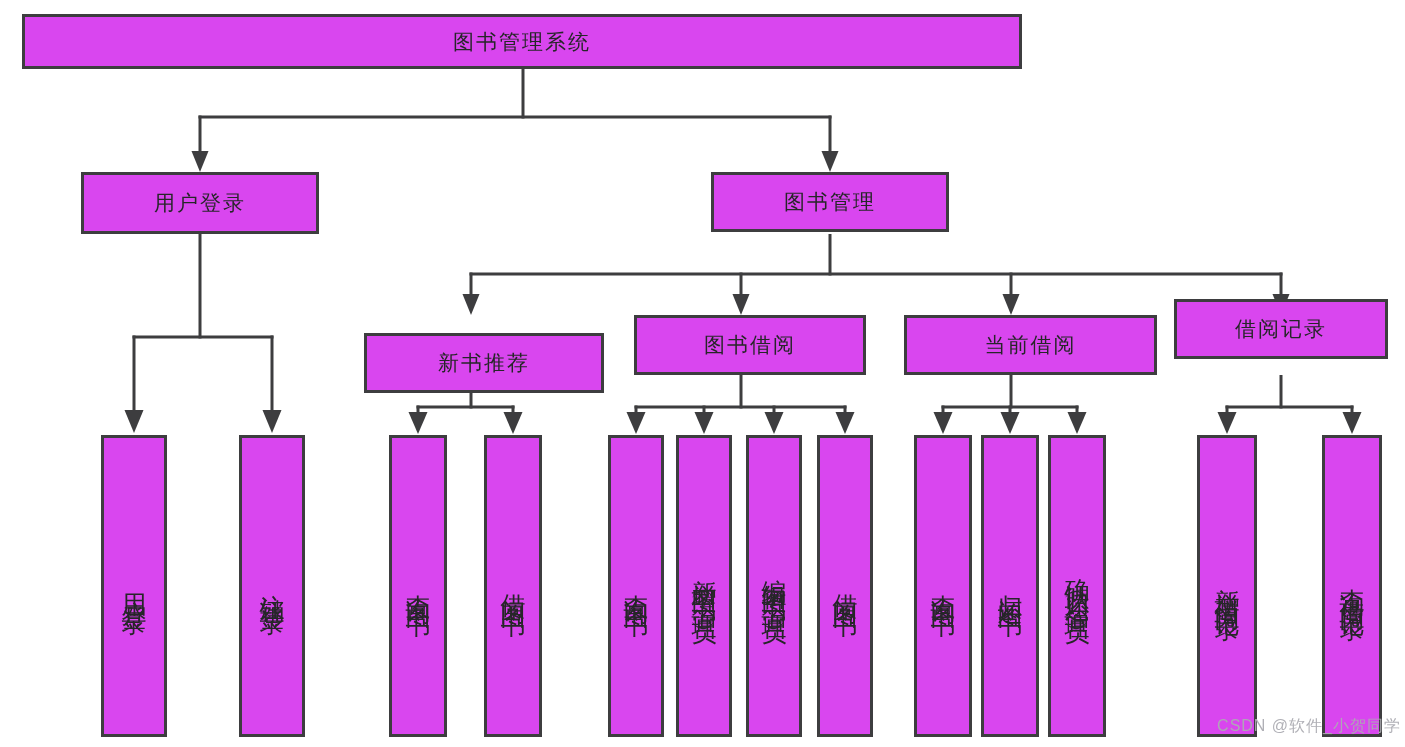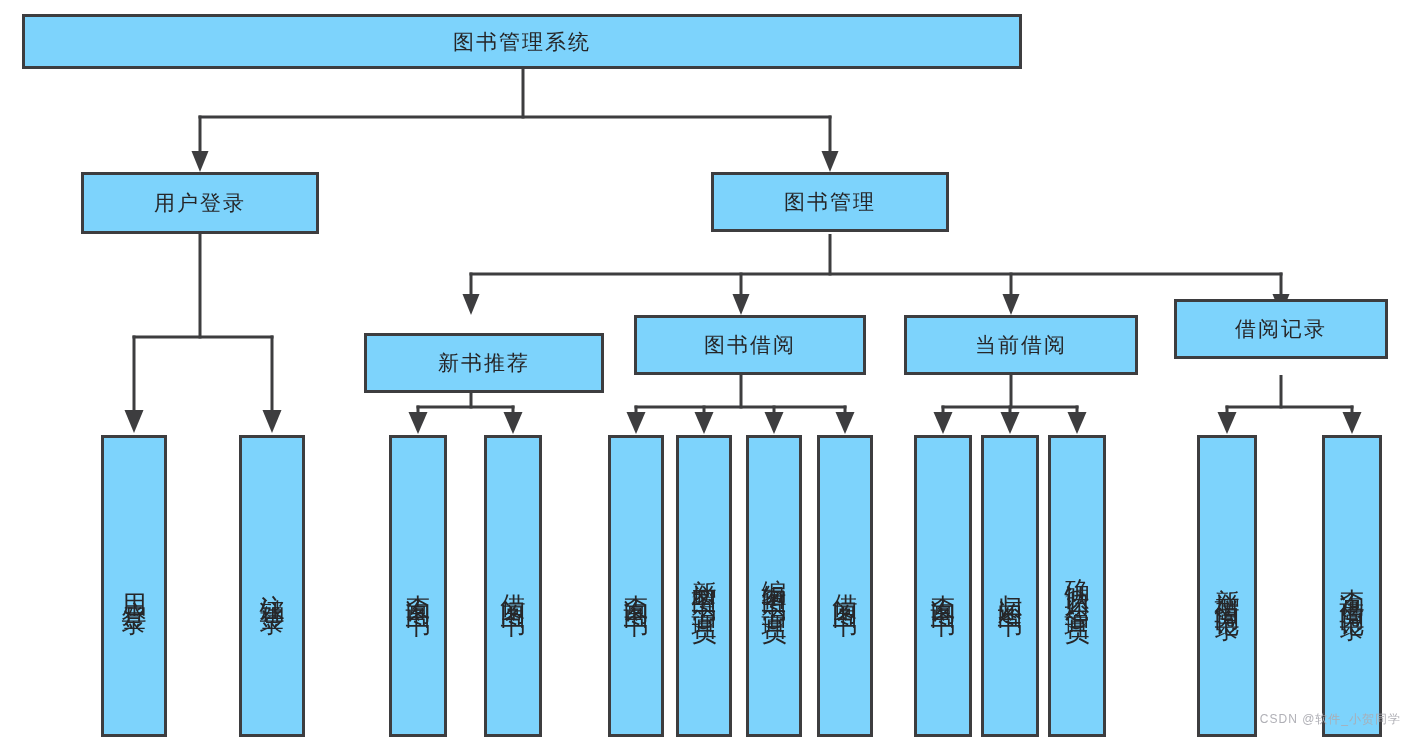--- a/index.html
+++ b/index.html
@@ -17,21 +17,21 @@
   }
   .wires {
     position: absolute;
     left: 0;
     top: 0;
     z-index: 1;
   }
   .node {
     position: absolute;
     box-sizing: border-box;
-    background: #7dd3fc;
+    background: #d946ef;
     border: 3px solid #3d3d3f;
     display: flex;
     align-items: center;
     justify-content: center;
     color: #262628;
     z-index: 2;
   }
   .h-node {
     font-size: 21px;
     letter-spacing: 2px;
@@ -41,22 +41,22 @@
     writing-mode: vertical-rl;
     text-orientation: mixed;
     font-size: 25px;
     letter-spacing: 6px;
     line-height: 1;
     white-space: nowrap;
   }
   .watermark {
     position: absolute;
     right: 4px;
-    bottom: 19px;
-    font-size: 12px;
+    bottom: 10px;
+    font-size: 16px;
     color: rgba(172, 172, 178, 0.95);
     letter-spacing: 1px;
     z-index: 3;
     white-space: nowrap;
   }
 </style>
 </head>
 <body>
 
 <div class="canvas">
@@ -133,21 +133,21 @@
   <div class="node h-node" style="left:711px; top:172px; width:238px; height:60px;">
     <span>图书管理</span>
   </div>
 
   <div class="node h-node" style="left:364px; top:333px; width:240px; height:60px;">
     <span>新书推荐</span>
   </div>
   <div class="node h-node" style="left:634px; top:315px; width:232px; height:60px;">
     <span>图书借阅</span>
   </div>
-  <div class="node h-node" style="left:904px; top:315px; width:234px; height:60px;">
+  <div class="node h-node" style="left:904px; top:315px; width:253px; height:60px;">
     <span>当前借阅</span>
   </div>
   <div class="node h-node" style="left:1174px; top:299px; width:214px; height:60px;">
     <span>借阅记录</span>
   </div>
 
   <div class="node leaf" style="left:101px; top:435px; width:66px; height:302px;">
     <span>用户登录</span>
   </div>
   <div class="node leaf" style="left:239px; top:435px; width:66px; height:302px;">

